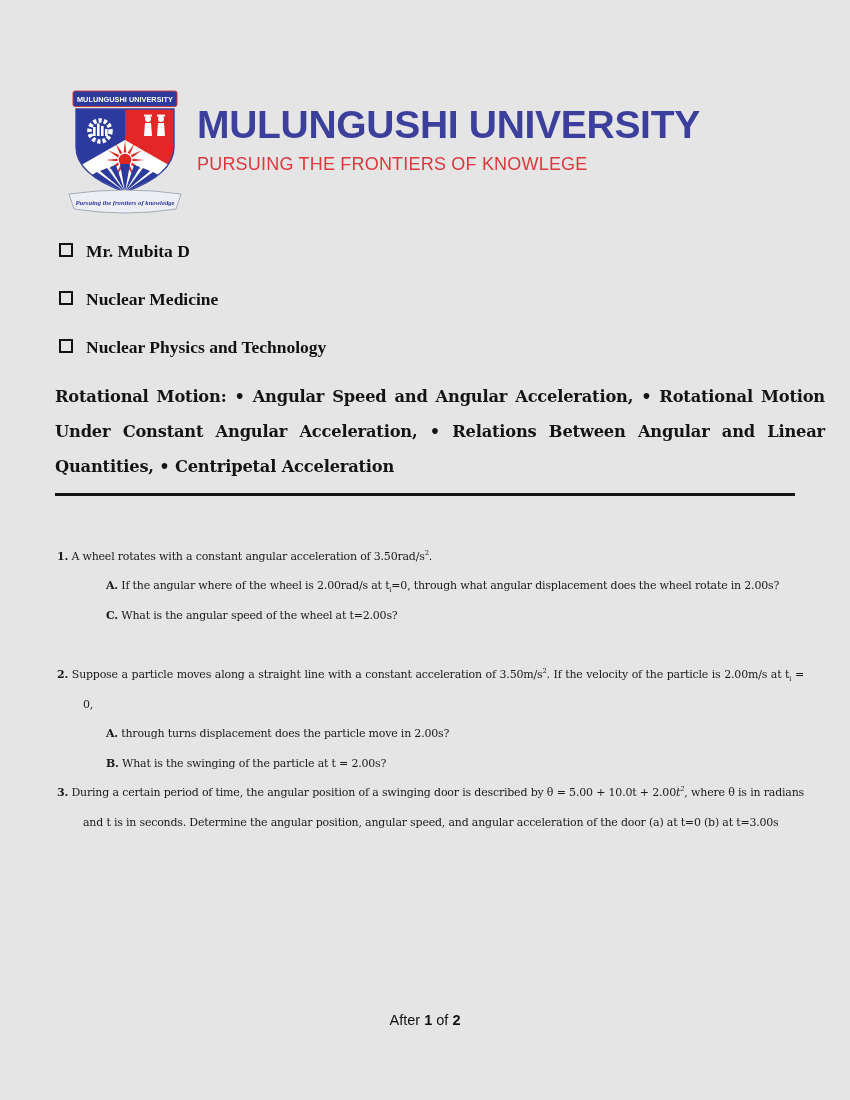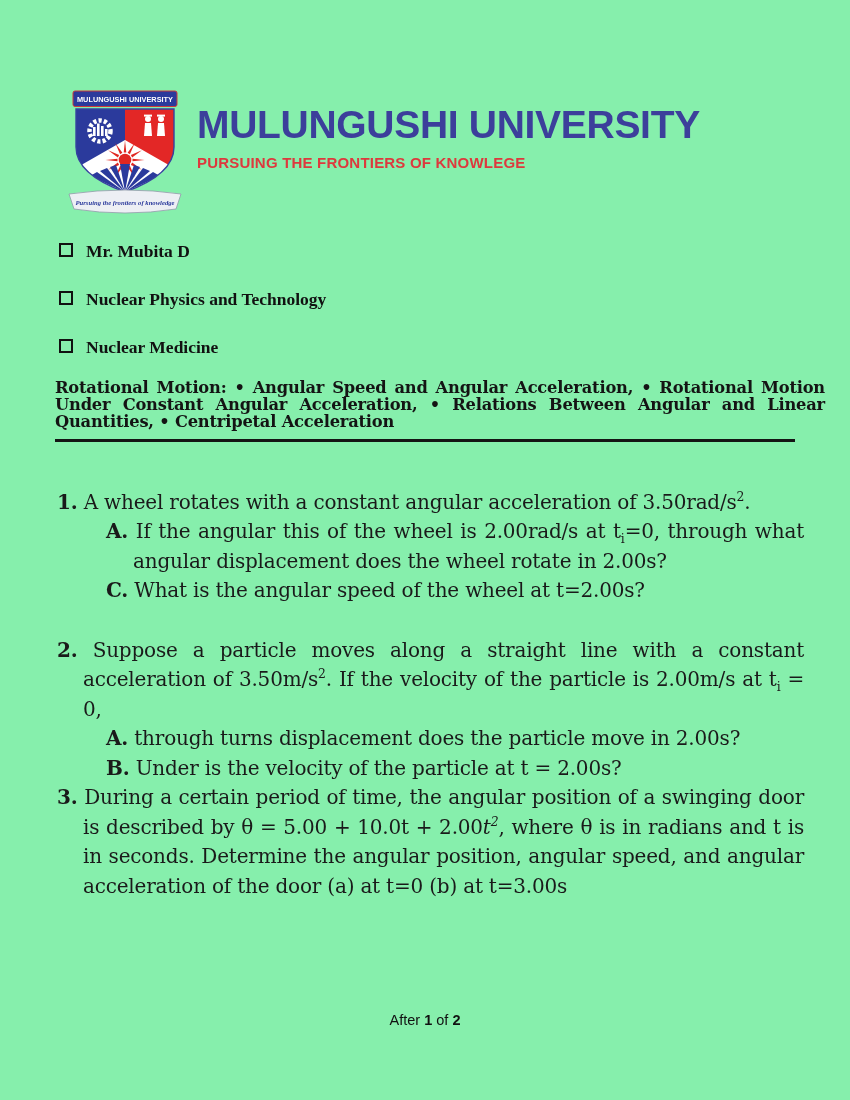--- a/index.html
+++ b/index.html
@@ -1,49 +1,49 @@
 <!DOCTYPE html>
 <html><head>
 <meta charset="utf-8">
 <style>
   html,body{margin:0;padding:0;background:#ffffff;}
   .page{
-    width:850px;height:1100px;position:relative;background:#86efac;
+    width:850px;height:1100px;position:relative;background:#e5e5e5;
     overflow:hidden;color:#1a1a1a;
     font-family:"DejaVu Serif", serif;
   }
   
   .brand{display:flex;align-items:flex-start;margin:88px 0 0 64px;}
   .logo{width:122px;height:126px;flex:none;}
   .brand-text{margin-left:11px;padding-top:16px;}
   .uni-name{
     font-family:"Liberation Sans", sans-serif;font-weight:bold;
     font-size:39px;line-height:1.1;color:#3c3f9b;letter-spacing:-0.3px;
     white-space:nowrap;
   }
   .tagline{
-    font-family:"Liberation Sans", sans-serif;font-weight:bold;
-    font-size:15px;color:#dd393d;margin-top:7px;letter-spacing:0.2px;
+    font-family:"Liberation Sans", sans-serif;font-weight:normal;
+    font-size:18px;color:#dd393d;margin-top:7px;letter-spacing:0.2px;
     white-space:nowrap;
   }
   
   .checklist{margin:20px 55px 0 59px;font-family:"Liberation Serif", serif;
     font-weight:bold;font-size:17.5px;color:#111;}
   .check-item{display:flex;align-items:center;margin-bottom:20.5px;margin-top:27px;}
   .checkbox{width:10px;height:10px;border:2px solid #111;margin-right:13px;
     flex:none;margin-top:-3px;}
   
   .topic{
     margin:13px 25px 0 55px;font-weight:bold;font-size:16.3px;
-    line-height:17px;text-align:justify;letter-spacing:-0.2px;color:#141414;
+    line-height:35px;text-align:justify;letter-spacing:-0.2px;color:#141414;
   }
   .rule{margin:9px 55px 0 55px;border-bottom:3.5px solid #141414;}
   
   .problems{
-    margin:46px 46px 0 57px;font-size:20px;line-height:29.5px;
+    margin:46px 46px 0 57px;font-size:11px;line-height:29.5px;
     letter-spacing:-0.2px;color:#1a1a1a;
   }
   .prob{text-align:justify;padding-left:26px;text-indent:-26px;}
   .sub{margin-left:49px;padding-left:27px;text-indent:-27px;text-align:justify;}
   .pnum{font-weight:bold;}
   .gap-before{margin-top:30px;}
   .prob sup,.sub sup{font-size:0.62em;line-height:0;vertical-align:super;}
   .prob sub,.sub sub{font-size:0.62em;line-height:0;vertical-align:sub;}
   .it{font-style:italic;}
   
@@ -128,57 +128,57 @@
     </div>
   </div>
 
   <div class="checklist">
     <div class="check-item">
       <span class="checkbox"></span>
       <span>Mr. Mubita D</span>
     </div>
     <div class="check-item">
       <span class="checkbox"></span>
-      <span>Nuclear Physics and Technology</span>
+      <span>Nuclear Medicine</span>
     </div>
     <div class="check-item">
       <span class="checkbox"></span>
-      <span>Nuclear Medicine</span>
+      <span>Nuclear Physics and Technology</span>
     </div>
   </div>
 
   <div class="topic">Rotational Motion: • Angular Speed and Angular Acceleration, • Rotational Motion Under Constant Angular Acceleration, • Relations Between Angular and Linear Quantities, • Centripetal Acceleration</div>
   <div class="rule"></div>
 
   <div class="problems">
 
     <div class="prob">
       <span class="pnum">1.</span>
       <span>A wheel rotates with a constant angular acceleration of 3.50rad/s</span><sup>2</sup><span>.</span>
     </div>
     <div class="sub">
       <span class="pnum">A.</span>
-      <span>If the angular this of the wheel is 2.00rad/s at t</span><sub>i</sub><span>=0, through what angular displacement does the wheel rotate in 2.00s?</span>
+      <span>If the angular where of the wheel is 2.00rad/s at t</span><sub>i</sub><span>=0, through what angular displacement does the wheel rotate in 2.00s?</span>
     </div>
     <div class="sub">
       <span class="pnum">C.</span>
       <span>What is the angular speed of the wheel at t=2.00s?</span>
     </div>
 
     <div class="prob gap-before">
       <span class="pnum">2.</span>
       <span>Suppose a particle moves along a straight line with a constant acceleration of 3.50m/s</span><sup>2</sup><span>. If the velocity of the particle is 2.00m/s at t</span><sub>i</sub><span> = 0,</span>
     </div>
     <div class="sub">
       <span class="pnum">A.</span>
       <span>through turns displacement does the particle move in 2.00s?</span>
     </div>
     <div class="sub">
       <span class="pnum">B.</span>
-      <span>Under is the velocity of the particle at t = 2.00s?</span>
+      <span>What is the swinging of the particle at t = 2.00s?</span>
     </div>
 
     <div class="prob">
       <span class="pnum">3.</span>
       <span>During a certain period of time, the angular position of a swinging door is described by θ = 5.00 + 10.0t + 2.00</span><span class="it">t</span><sup class="it">2</sup><span>, where θ is in radians and t is in seconds. Determine the angular position, angular speed, and angular acceleration of the door (a) at t=0 (b) at t=3.00s</span>
     </div>
 
 
   </div>
 

